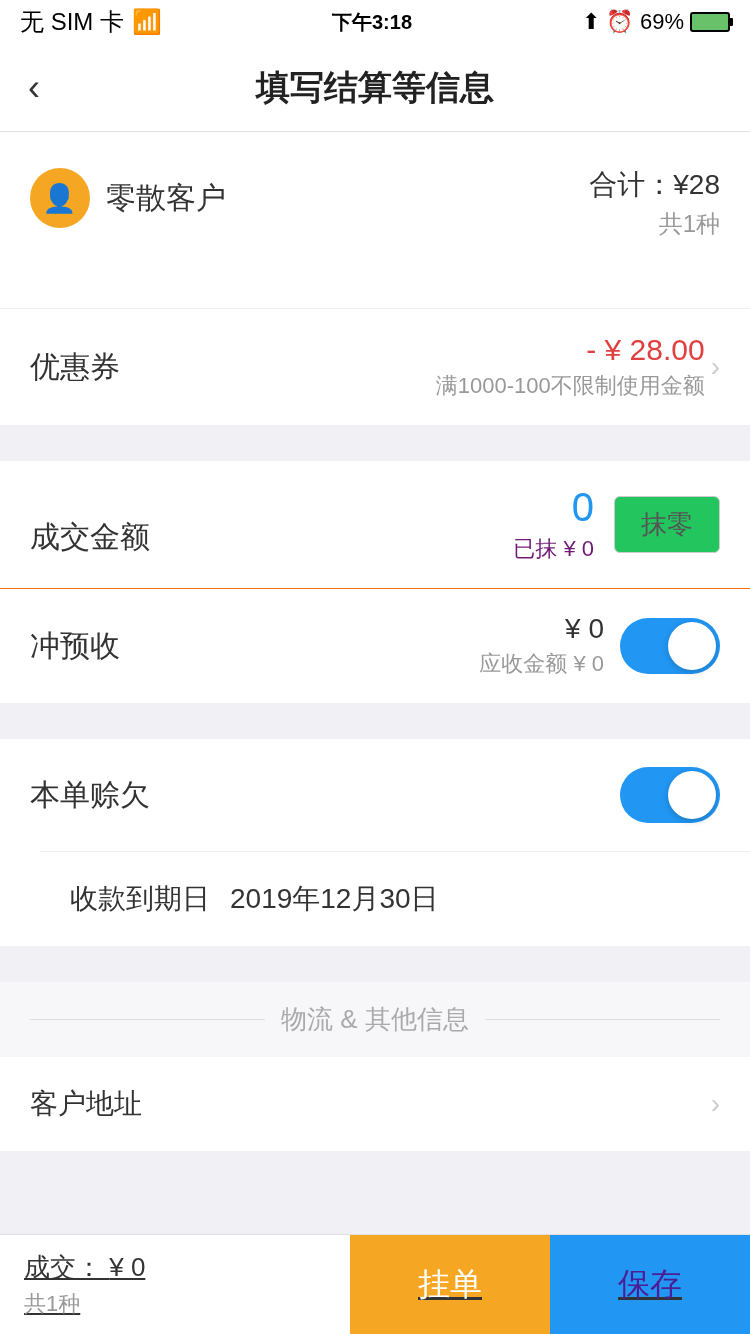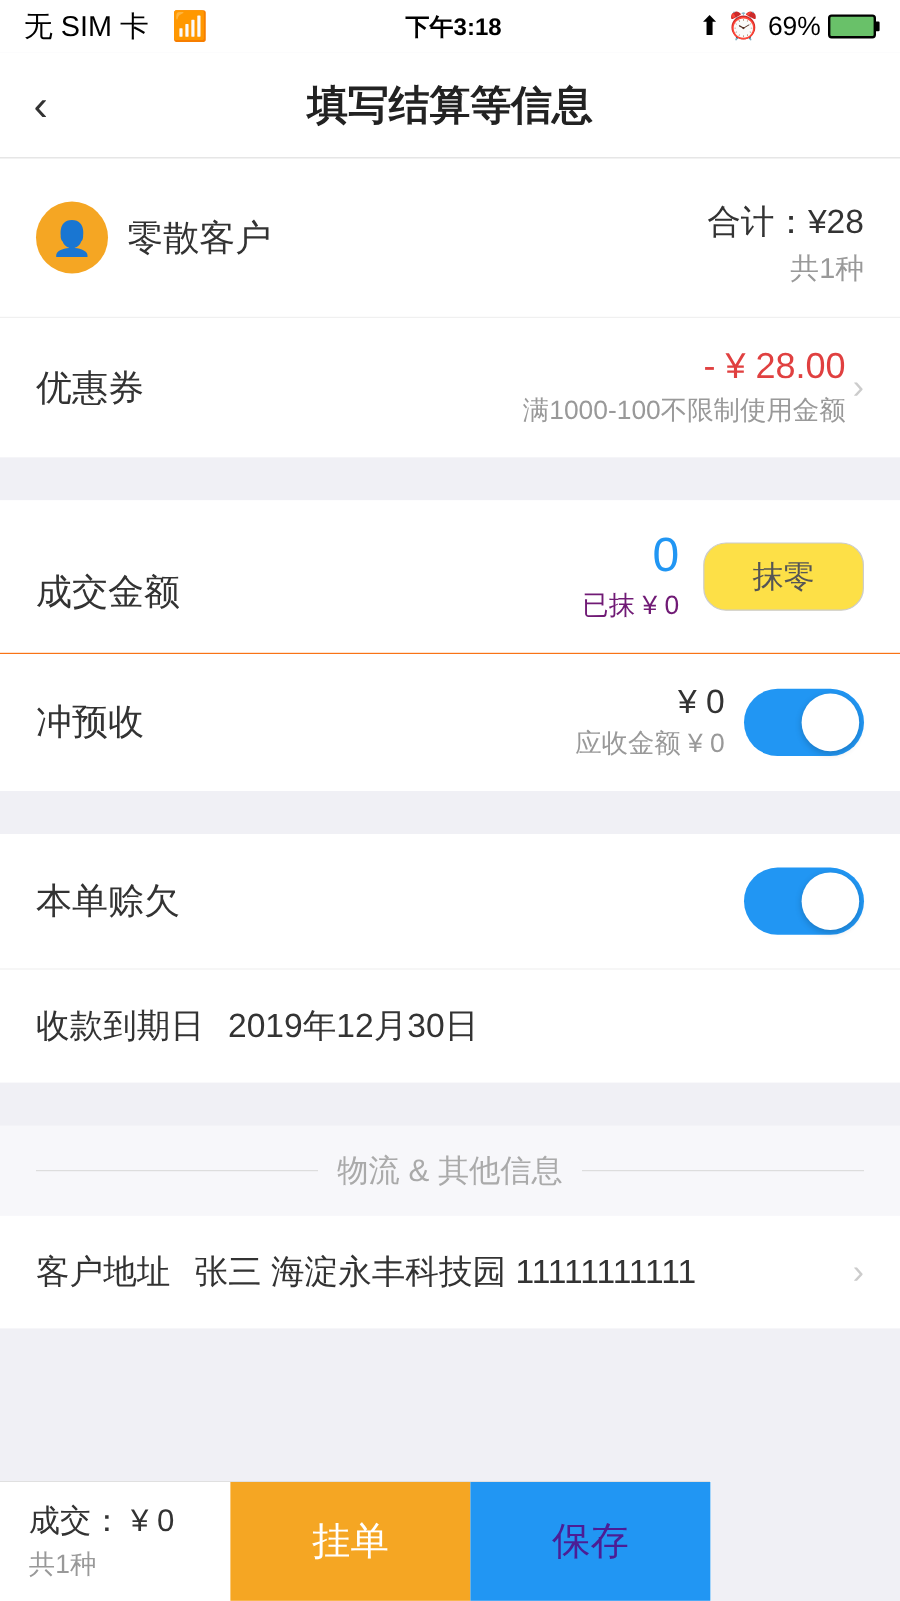--- a/index.html
+++ b/index.html
@@ -18,21 +18,21 @@
     .status-bar {
       height: 44px;
       background: #fff;
       display: flex;
       align-items: center;
       justify-content: space-between;
       padding: 0 20px;
       font-size: 24px;
       color: #000;
     }
-    .status-left { display: flex; align-items: center; gap: 20px; }
+    .status-left { display: flex; align-items: center; gap: 8px; }
     .status-center { font-weight: 700; font-size: 20px; }
     .status-right { display: flex; align-items: center; gap: 6px; font-size: 22px; }
     .battery-icon {
       display: inline-block;
       width: 40px; height: 20px;
       border: 2px solid #000;
       border-radius: 3px;
       position: relative;
       background: #69c169;
     }
@@ -97,20 +97,21 @@
     .total-count { font-size: 24px; color: #999; margin-top: 4px; }
 
     
     .coupon-row {
       background: #fff;
       padding: 24px 30px;
       display: flex;
       align-items: center;
       justify-content: space-between;
       border-top: 1px solid #f0f0f0;
+      margin-top: 44px;
     }
     .coupon-label { font-size: 30px; color: #333; }
     .coupon-right { display: flex; align-items: center; gap: 6px; }
     .coupon-discount { font-size: 30px; color: #e04040; font-weight: 500; text-align: right; }
     .coupon-desc { font-size: 22px; color: #999; text-align: right; margin-top: 4px; }
     .chevron-icon { color: #ccc; font-size: 28px; }
 
     
     .divider-section {
       height: 20px;
@@ -123,25 +124,25 @@
       padding: 24px 30px;
       display: flex;
       align-items: center;
       justify-content: space-between;
     }
     .amount-label { font-size: 30px; color: #333; margin-top: 25px; }
     .amount-right { display: flex; align-items: center; gap: 20px; }
     .amount-value { font-size: 40px; color: #2196f3; font-weight: 500; }
     .round-btn {
       border: 1px solid #ccc;
-      border-radius: 19px;
-      padding: 10px 40px;
+      border-radius: 6px;
+      padding: 10px 26px;
       font-size: 26px;
       color: #555;
-      background: #fde047;
+      background: #22c55e;
       cursor: pointer;
     }
     .amount-sub { font-size: 22px; color: #701a75; text-align: right; margin-top: 4px; }
 
     
     .prepay-row {
       background: #fff;
       padding: 24px 30px;
       display: flex;
       align-items: center;
@@ -181,20 +182,21 @@
     }
     .debt-label { font-size: 30px; color: #333; }
 
     
     .due-row {
       background: #fff;
       padding: 28px 30px;
       display: flex;
       align-items: flex-start;
       border-top: 1px solid #f0f0f0;
+      margin-left: 40px;
     }
     .due-label { font-size: 28px; color: #333; margin-right: 20px; }
     .due-date { font-size: 28px; color: #333; }
 
     
     .logistics-header {
       background: #f7f7fa;
       padding: 20px 30px;
       display: flex;
       align-items: center;
@@ -226,25 +228,26 @@
     
     .empty-space {
       background: #f0f0f5;
       height: 280px;
     }
 
     
     .bottom-bar {
       position: fixed;
       bottom: 0;
-      width: 592px;
+      width: 750px;
       height: 100px;
       display: flex;
       background: #fff;
       border-top: 1px solid #e0e0e0;
+      text-decoration: underline;
     }
     .bottom-info {
       flex: 1;
       display: flex;
       flex-direction: column;
       justify-content: center;
       padding: 0 24px;
     }
     .bottom-deal { font-size: 26px; color: #333; }
     .bottom-count { font-size: 22px; color: #999; margin-top: 4px; }
@@ -362,21 +365,20 @@
 
 <div class="logistics-header">
   <div class="logistics-line"></div>
   <span class="logistics-text">物流 &amp; 其他信息</span>
   <div class="logistics-line"></div>
 </div>
 
 <div class="section">
   <div class="address-row">
     <span class="address-label">客户地址</span>
-    <span class="address-value">张三 海淀永丰科技园 11111111111</span>
     <span class="address-chevron">›</span>
   </div>
 </div>
 
 <div class="empty-space"></div>
 
 <div class="bottom-bar">
   <div class="bottom-info">
     <div class="bottom-deal">
       <span>成交：</span>

